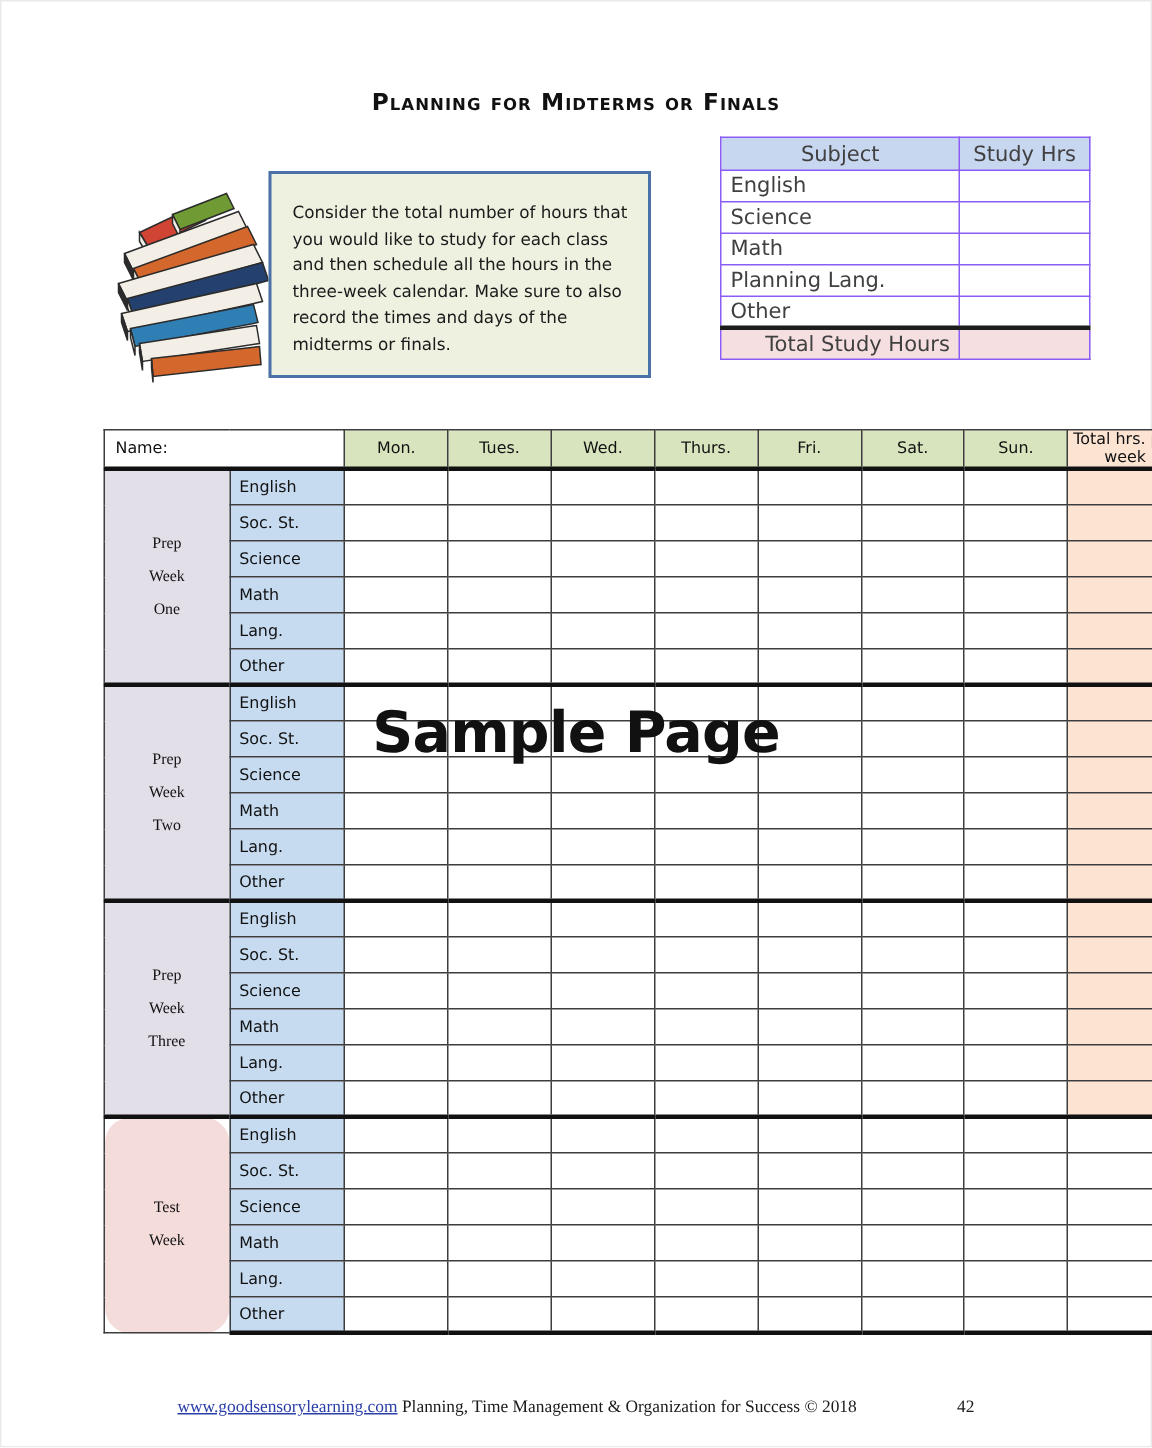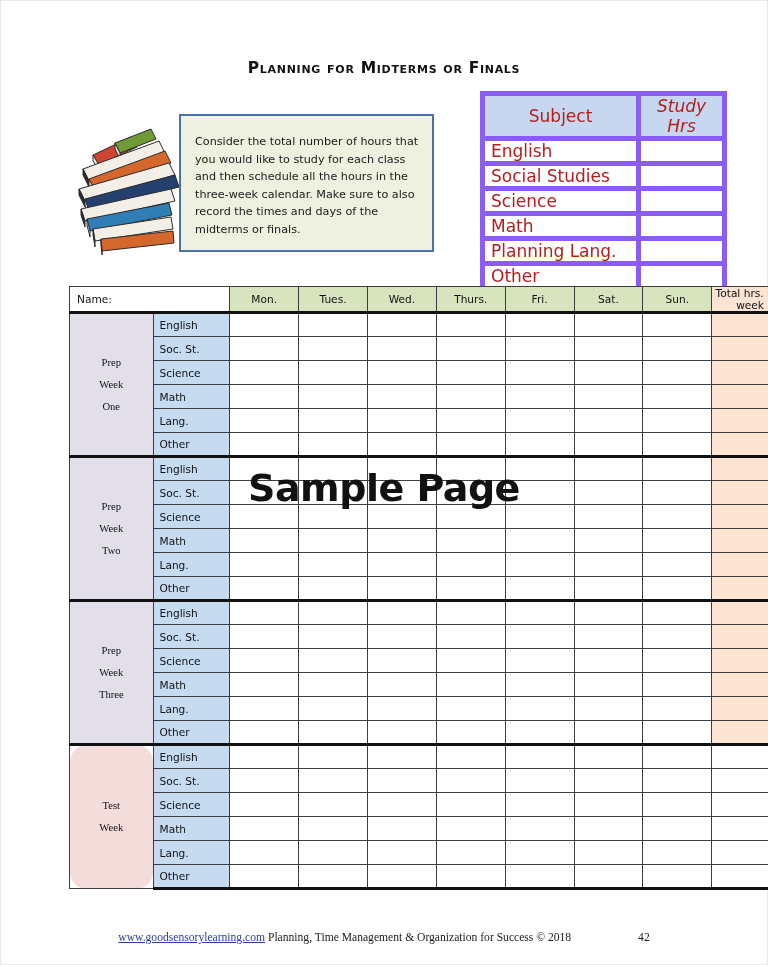--- a/index.html
+++ b/index.html
@@ -57,36 +57,36 @@
 
   
   .subj{
     position:absolute;
     left:479px;top:90px;
     width:247px;
     border-collapse:collapse;
     font-family:"DejaVu Sans", sans-serif;
   }
   .subj td,.subj th{
-    border:5px solid #8b5cf6;
+    border:1px solid #8b5cf6;
     height:21px;
-    font-size:17px;
+    font-size:14px;
     font-weight:400;
-    color:#b91c1c;
+    color:#404040;
     padding:0 6px;
     box-sizing:border-box;
   }
   .subj th{
     background:#c7d7ef;
     text-align:center;
     font-weight:400;
     height:22px;
   }
   .subj .c-subject{width:160px;}
-  .subj .c-hrs{width:87px;font-style:italic;}
+  .subj .c-hrs{width:87px;}
   .subj tr.last-subject td{border-bottom:3px solid #1d1d1d;}
   .subj td.total-label{
     background:#f6dfe1;text-align:right;
   }
   .subj td.total-val{background:#f6dfe1;}
 
   
   .cal{
     position:absolute;
     left:68px;top:285px;
@@ -218,24 +218,20 @@
         <th class="c-subject">Subject</th>
         <th class="c-hrs">Study Hrs</th>
       </tr>
     </thead>
     <tbody>
       <tr>
         <td>English</td>
         <td></td>
       </tr>
       <tr>
-        <td>Social Studies</td>
-        <td></td>
-      </tr>
-      <tr>
         <td>Science</td>
         <td></td>
       </tr>
       <tr>
         <td>Math</td>
         <td></td>
       </tr>
       <tr>
         <td>Planning Lang.</td>
         <td></td>

